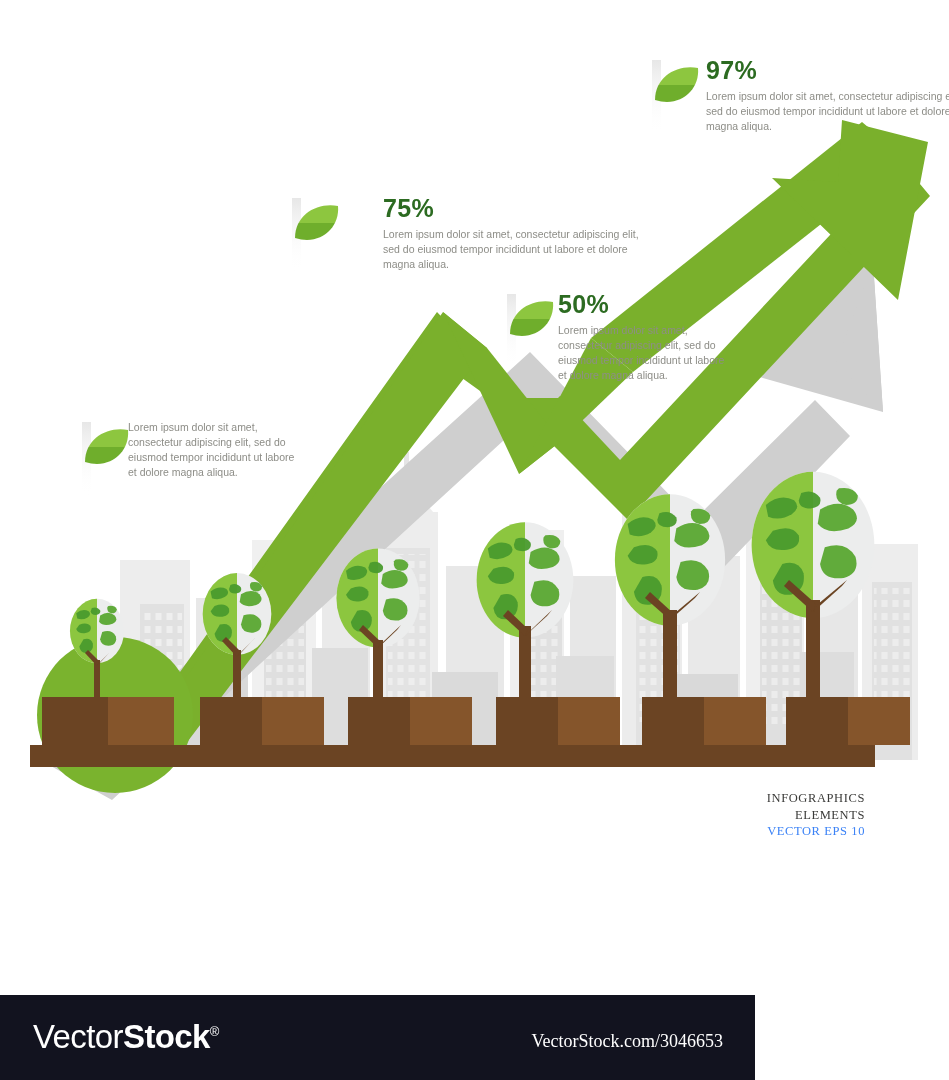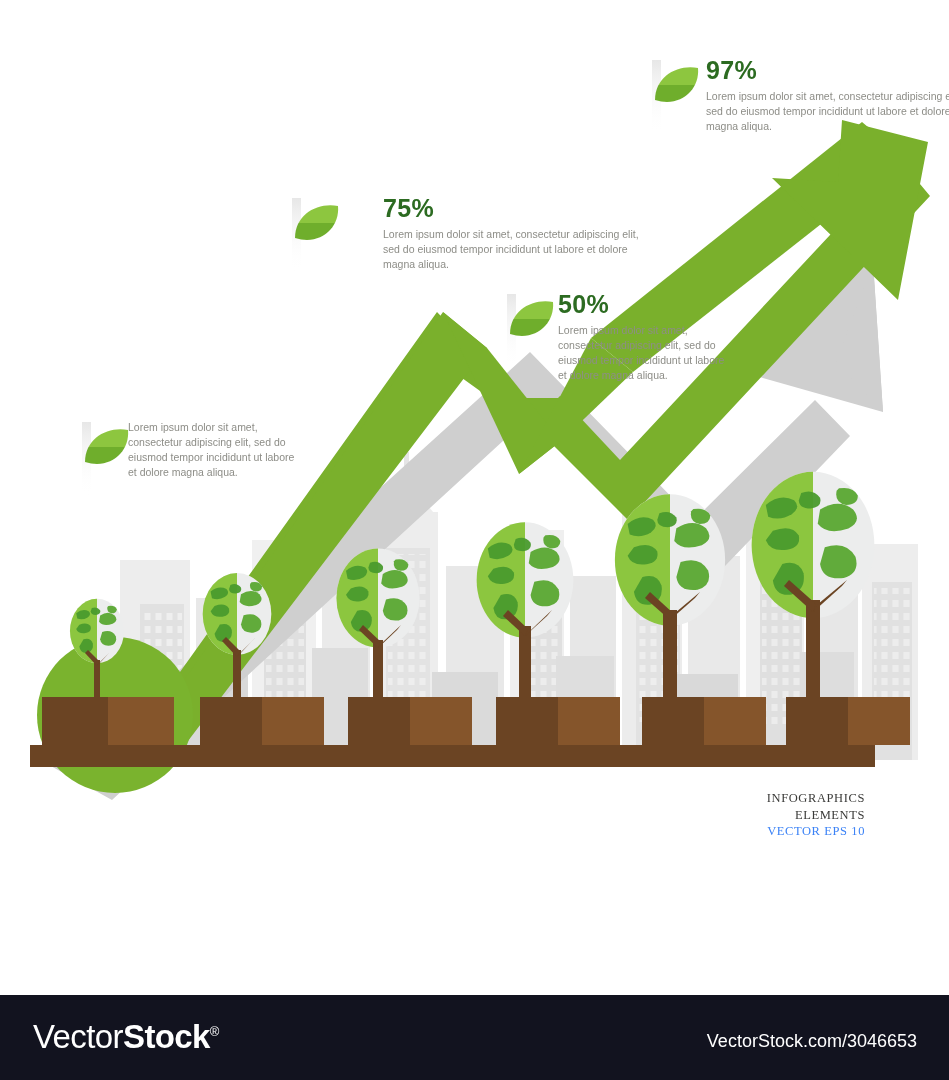--- a/index.html
+++ b/index.html
@@ -94,21 +94,21 @@
   }
   #credit .eps {
     color: #3b82f6;
   }
 
   
   #watermark {
     position: absolute;
     left: 0;
     top: 995px;
-    width: 949px;
+    width: 755px;
     height: 85px;
     background: #12131f;
     z-index: 90;
   }
   #wm-logo {
     position: absolute;
     left: 33px;
     top: 23px;
     font-family: "Liberation Sans", sans-serif;
     font-size: 33px;
@@ -120,21 +120,21 @@
   #wm-logo .stock { font-weight: bold; }
   #wm-logo .reg {
     font-size: 13px;
     vertical-align: super;
     font-weight: normal;
   }
   #wm-url {
     position: absolute;
     right: 32px;
     top: 36px;
-    font-family: Liberation Sans, sans-serif;
+    font-family: Liberation Serif, serif;
     font-size: 18px;
     color: #ffffff;
     white-space: nowrap;
   }
 </style>
 </head>
 <body>
 
 <div id="stage">
 

